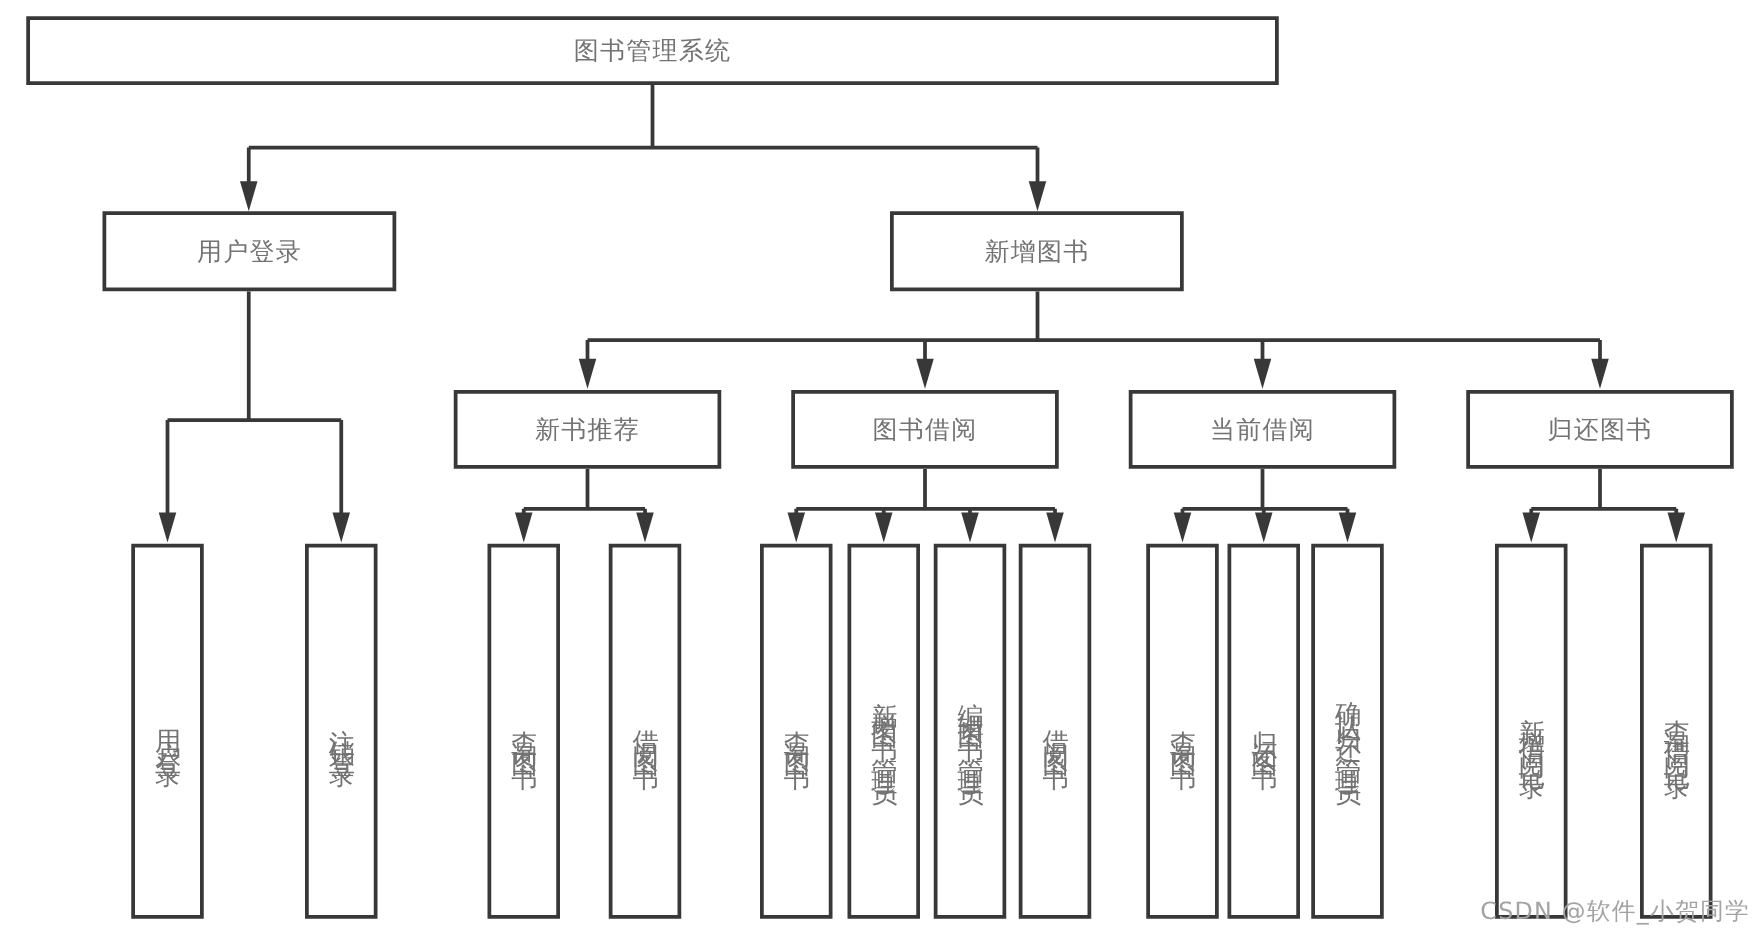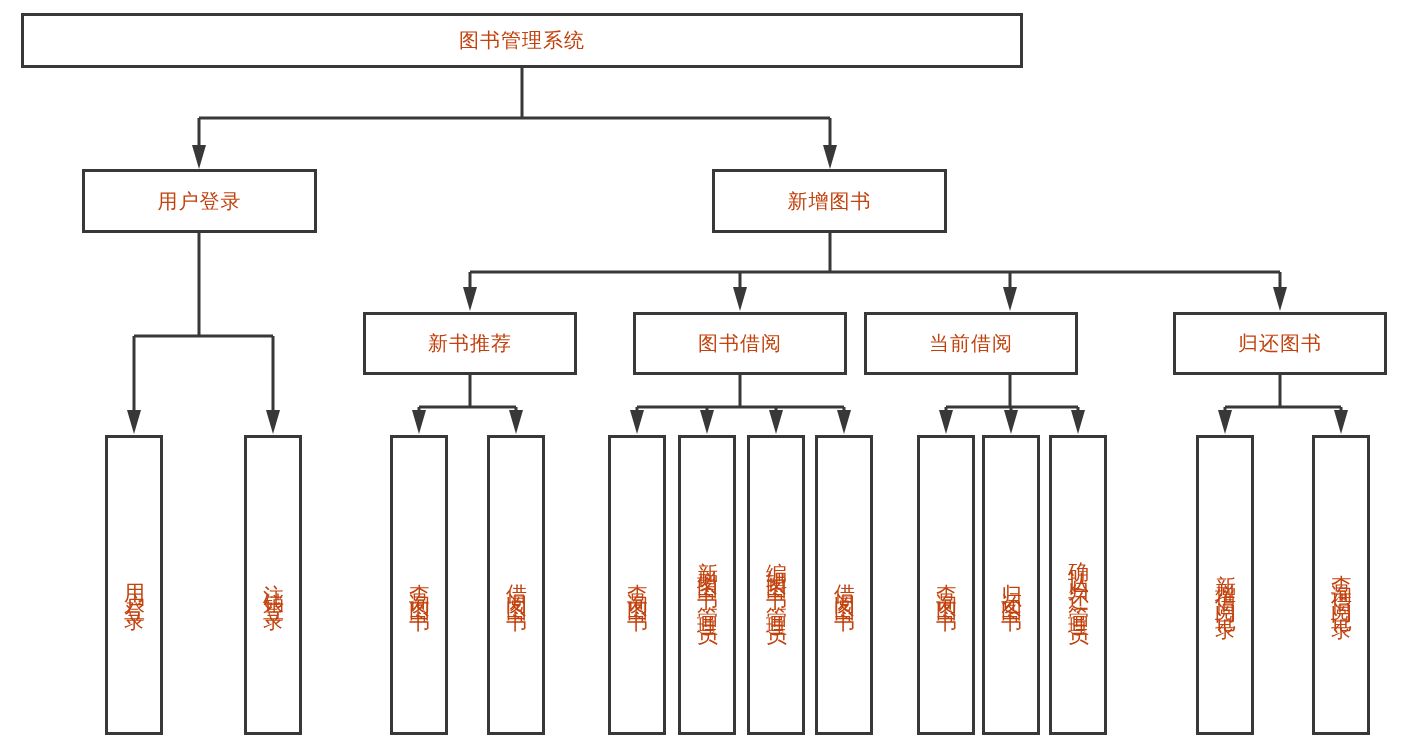--- a/index.html
+++ b/index.html
@@ -11,21 +11,21 @@
     overflow:hidden;
   }
   #wires{position:absolute;left:0;top:0;z-index:1;}
   .ln{stroke:#383838;stroke-width:3;fill:none;}
   .ah{fill:#383838;stroke:none;}
   .node{
     position:absolute;z-index:2;
     box-sizing:border-box;
     border:3px solid #383838;
     background:#ffffff;
-    color:#c2410c;
+    color:#737373;
     display:flex;align-items:center;justify-content:center;
     text-align:right;
   }
   .h{font-size:20px;letter-spacing:1px;}
   .v{
     writing-mode:vertical-lr;
     text-orientation:mixed;
     font-size:21px;
     letter-spacing:9px;
     line-height:1;
@@ -87,35 +87,36 @@
     <path class="ah" d="M-7 -24 H7 L0 0 Z" transform="translate(1341,434)"></path>
   </svg>
 
   <div class="node h" style="left:21px;top:13px;width:1002px;height:55px">图书管理系统</div>
 
   <div class="node h" style="left:82px;top:169px;width:235px;height:64px">用户登录</div>
   <div class="node h" style="left:712px;top:169px;width:235px;height:64px">新增图书</div>
 
   <div class="node h" style="left:633px;top:312px;width:214px;height:63px">图书借阅</div>
   <div class="node h" style="left:363px;top:312px;width:214px;height:63px">新书推荐</div>
-  <div class="node h" style="left:864px;top:312px;width:214px;height:63px">当前借阅</div>
+  <div class="node h" style="left:903px;top:312px;width:214px;height:63px">当前借阅</div>
   <div class="node h" style="left:1173px;top:312px;width:214px;height:63px">归还图书</div>
 
   <div class="node v" style="left:105px;top:435px;width:58px;height:300px">用户登录</div>
   <div class="node v" style="left:244px;top:435px;width:58px;height:300px">注销登录</div>
 
   <div class="node v" style="left:390px;top:435px;width:58px;height:300px">查询图书</div>
   <div class="node v" style="left:487px;top:435px;width:58px;height:300px">借阅图书</div>
 
   <div class="node v" style="left:608px;top:435px;width:58px;height:300px">查询图书</div>
   <div class="node v" style="left:678px;top:435px;width:58px;height:300px">新增图书（管理员）</div>
   <div class="node v" style="left:747px;top:435px;width:58px;height:300px">编辑图书（管理员）</div>
   <div class="node v" style="left:815px;top:435px;width:58px;height:300px">借阅图书</div>
 
   <div class="node v" style="left:917px;top:435px;width:58px;height:300px">查询图书</div>
   <div class="node v" style="left:982px;top:435px;width:58px;height:300px">归还图书</div>
   <div class="node v" style="left:1049px;top:435px;width:58px;height:300px">确认归还（管理员）</div>
 
   <div class="node v" style="left:1196px;top:435px;width:58px;height:300px">新增借阅记录</div>
   <div class="node v" style="left:1312px;top:435px;width:58px;height:300px">查询借阅记录</div>
 
+  <div id="watermark">CSDN @软件_小贺同学</div>
 
 </div>
 
 </body></html>

